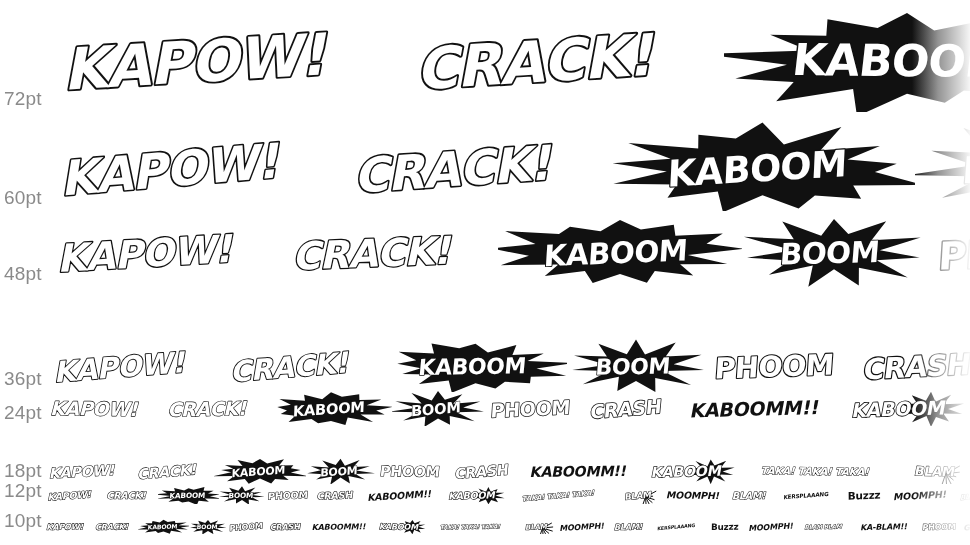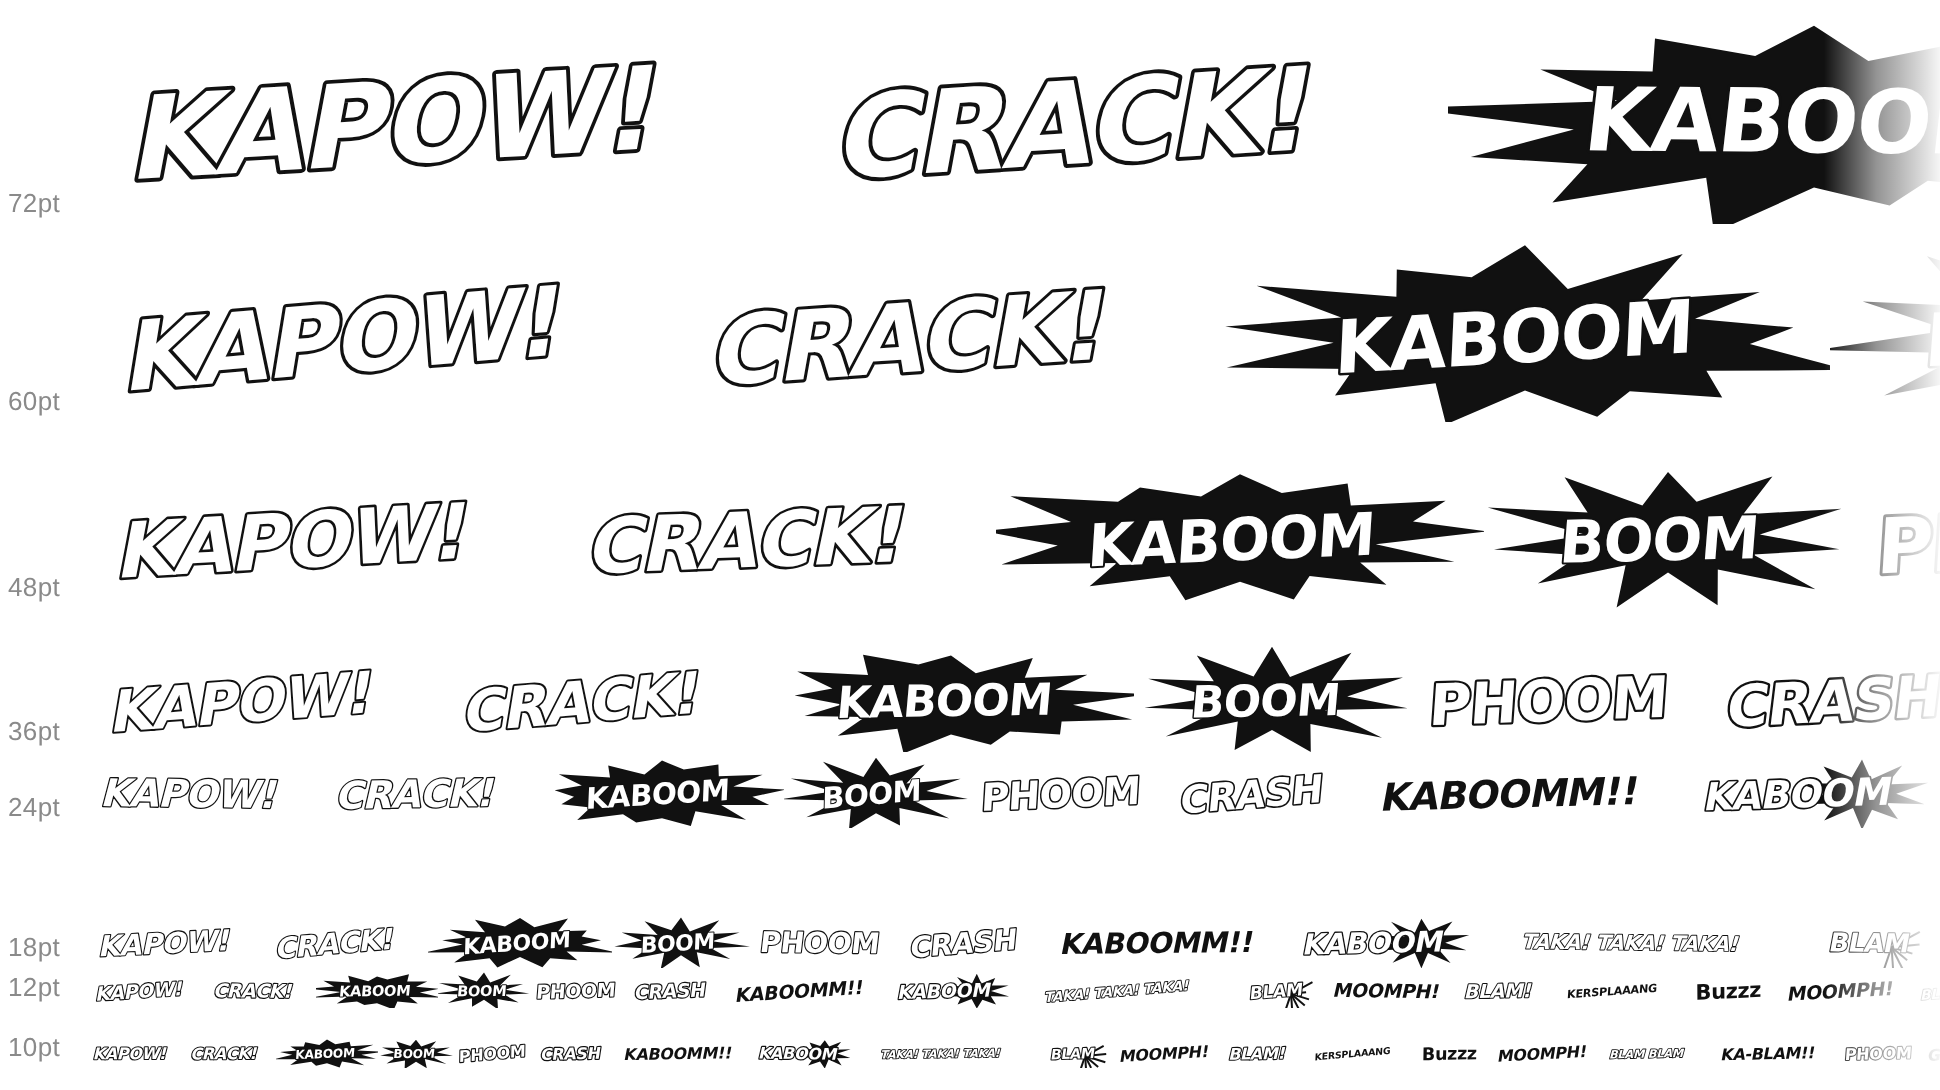--- a/index.html
+++ b/index.html
@@ -26,21 +26,21 @@
     white-space: nowrap;
     overflow: hidden;
   }
   .size-label {
     flex: 0 0 auto;
     width: 44px;
     padding-right: 6px;
     text-align: left;
     color: #8a8a8a;
     font-family: "Liberation Sans", sans-serif;
-    font-size: 13px;
+    font-size: 19px;
     line-height: 1;
     letter-spacing: 0.2px;
     position: absolute;
     left: 4px;
     bottom: 4px;
   }
   .glyph-strip {
     position: absolute;
     left: 44px;
     bottom: 0;
@@ -126,21 +126,21 @@
           <span class="glyph" title="BOOM">
             <svg width="230" height="95" viewBox="0 0 230 95">
               <g>
                 <path d="M115.0,10.6L131.1,31.0L181.6,12.0L161.2,36.7L217.6,34.0L173.5,49.0L229.3,58.6L171.9,62.3L200.3,81.0L145.0,70.4L145.6,92.7L115.0,74.3L80.4,97.9L84.0,71.0L27.1,81.8L68.0,60.6L-6.3,59.0L59.4,49.1L16.4,34.8L70.1,37.2L48.5,12.1L96.3,27.5Z" fill="#111111"></path>
                 <text x="115" y="65.102" text-anchor="middle" font-family="&quot;DejaVu Sans&quot;, sans-serif" font-weight="bold" font-size="36.7" fill="#ffffff" stroke="#111111" stroke-width="2.45" paint-order="stroke fill" stroke-linejoin="round" transform="rotate(-1.7 115 52.25000000000001) skewX(-6)" letter-spacing="-0.73">BOOM</text>
               </g>
             </svg>
           </span>
         </div>
       </div>
-      <div class="waterfall-row" style="top: 226px; height: 78px;">
+      <div class="waterfall-row" style="top: 209px; height: 78px;">
         <div class="size-label">48pt</div>
         <div class="glyph-strip">
           <span class="glyph" title="KAPOW!">
             <svg width="227" height="76" viewBox="0 0 227 76">
               <g>
                 <text x="113.5" y="55.16608000000001" text-anchor="middle" font-family="&quot;DejaVu Sans&quot;, sans-serif" font-weight="bold" font-size="38.2" fill="#ffffff" stroke="#111111" stroke-width="2.55" paint-order="stroke fill" stroke-linejoin="round" transform="rotate(-3.3 113.5 41.800000000000004) skewX(-14)" letter-spacing="-0.76">KAPOW!</text>
               </g>
             </svg>
           </span>
           <span class="glyph" title="CRACK!">
@@ -168,21 +168,21 @@
           </span>
           <span class="glyph" title="PHOOM">
             <svg width="193" height="76" viewBox="0 0 193 76">
               <g>
                 <text x="96.5" y="55.16608000000001" text-anchor="middle" font-family="&quot;DejaVu Sans&quot;, sans-serif" font-weight="bold" font-size="38.2" fill="#ffffff" stroke="#111111" stroke-width="2.94" paint-order="stroke fill" stroke-linejoin="round" transform="rotate(-2.4 96.5 41.800000000000004) skewX(-6)" letter-spacing="-0.76">PHOOM</text>
               </g>
             </svg>
           </span>
         </div>
       </div>
-      <div class="waterfall-row" style="top: 312px; height: 64px;">
+      <div class="waterfall-row" style="top: 328px; height: 64px;">
         <div class="size-label">36pt</div>
         <div class="glyph-strip">
           <span class="glyph" title="KAPOW!">
             <svg width="170" height="57" viewBox="0 0 170 57">
               <g>
                 <text x="85" y="41.37456" text-anchor="middle" font-family="&quot;DejaVu Sans&quot;, sans-serif" font-weight="bold" font-size="28.6" fill="#ffffff" stroke="#111111" stroke-width="1.91" paint-order="stroke fill" stroke-linejoin="round" transform="rotate(-4.4 85 31.35) skewX(-14)" letter-spacing="-0.57">KAPOW!</text>
               </g>
             </svg>
           </span>
           <span class="glyph" title="CRACK!">
@@ -217,21 +217,21 @@
           </span>
           <span class="glyph" title="CRASH">
             <svg width="145" height="57" viewBox="0 0 145 57">
               <g>
                 <text x="72.5" y="41.37456" text-anchor="middle" font-family="&quot;DejaVu Sans&quot;, sans-serif" font-weight="bold" font-size="28.6" fill="#ffffff" stroke="#111111" stroke-width="2.39" paint-order="stroke fill" stroke-linejoin="round" transform="rotate(-3.0 72.5 31.35) skewX(-10)" letter-spacing="-0.57">CRASH</text>
               </g>
             </svg>
           </span>
         </div>
       </div>
-      <div class="waterfall-row" style="top: 370px; height: 44px;">
+      <div class="waterfall-row" style="top: 382px; height: 44px;">
         <div class="size-label">24pt</div>
         <div class="glyph-strip">
           <span class="glyph" title="KAPOW!">
             <svg width="113" height="38" viewBox="0 0 113 38">
               <g>
                 <text x="56.5" y="27.583040000000004" text-anchor="middle" font-family="&quot;DejaVu Sans&quot;, sans-serif" font-weight="bold" font-size="19.1" fill="#ffffff" stroke="#111111" stroke-width="1.27" paint-order="stroke fill" stroke-linejoin="round" transform="rotate(0.7 56.5 20.900000000000002) skewX(-14)" letter-spacing="-0.38">KAPOW!</text>
               </g>
             </svg>
           </span>
           <span class="glyph" title="CRACK!">

